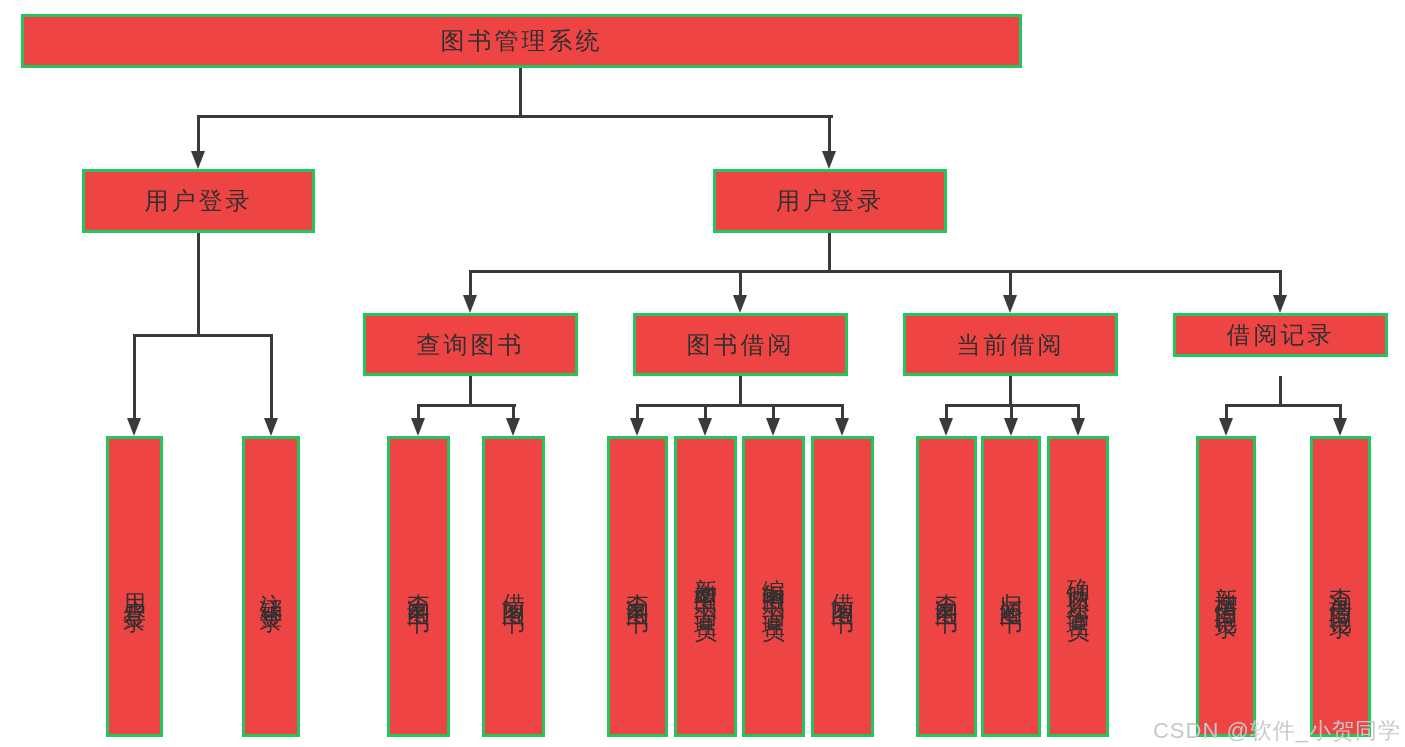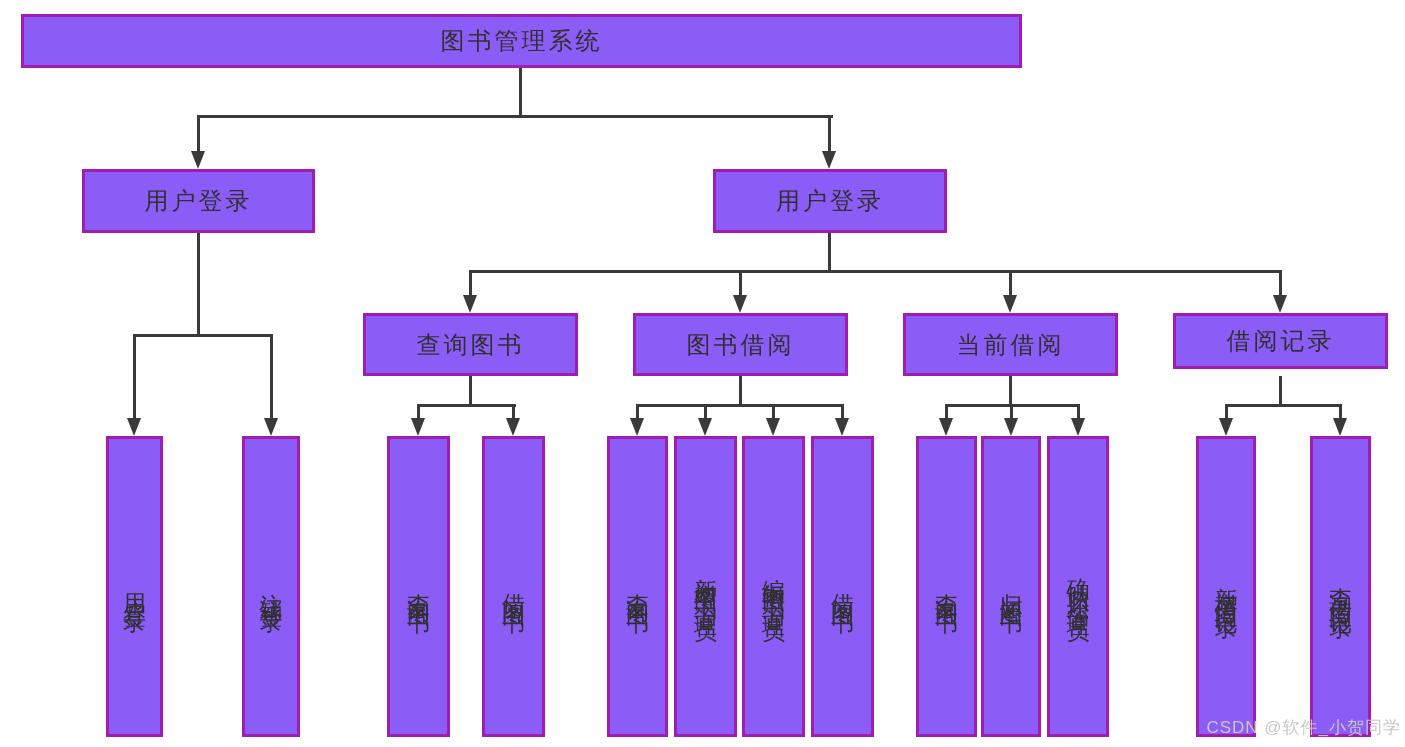--- a/index.html
+++ b/index.html
@@ -9,22 +9,22 @@
   .canvas {
     position: relative;
     width: 1405px;
     height: 747px;
     background: #ffffff;
     overflow: hidden;
   }
 
   .node {
     position: absolute;
-    border: 3px solid #a21caf;
-    background: #8b5cf6;
+    border: 3px solid #22c55e;
+    background: #ef4444;
     display: flex;
     align-items: center;
     justify-content: center;
   }
 
   .h-label {
     font-size: 24px;
     letter-spacing: 3px;
     color: #303030;
     white-space: nowrap;
@@ -51,21 +51,21 @@
     height: 0;
     border-left: 7px solid transparent;
     border-right: 7px solid transparent;
     border-top: 18px solid #3a3a3a;
   }
 
   .watermark {
     position: absolute;
     right: 4px;
     top: 716px;
-    font-size: 17px;
+    font-size: 22px;
     letter-spacing: 1px;
     color: #c8c8c8;
     z-index: 5;
     white-space: nowrap;
   }
 </style>
 </head>
 <body>
 
 <div class="canvas">
@@ -83,21 +83,21 @@
 
   <div class="node" style="left:363px; top:313px; width:215px; height:63px;">
     <span class="h-label">查询图书</span>
   </div>
   <div class="node" style="left:903px; top:313px; width:215px; height:63px;">
     <span class="h-label">当前借阅</span>
   </div>
   <div class="node" style="left:633px; top:313px; width:215px; height:63px;">
     <span class="h-label">图书借阅</span>
   </div>
-  <div class="node" style="left:1173px; top:313px; width:215px; height:56px;">
+  <div class="node" style="left:1173px; top:313px; width:215px; height:44px;">
     <span class="h-label">借阅记录</span>
   </div>
 
   <div class="node" style="left:106px; top:436px; width:57px; height:301px;">
     <span class="v-label">用户登录</span>
   </div>
   <div class="node" style="left:242px; top:436px; width:58px; height:301px;">
     <span class="v-label">注销登录</span>
   </div>
 

